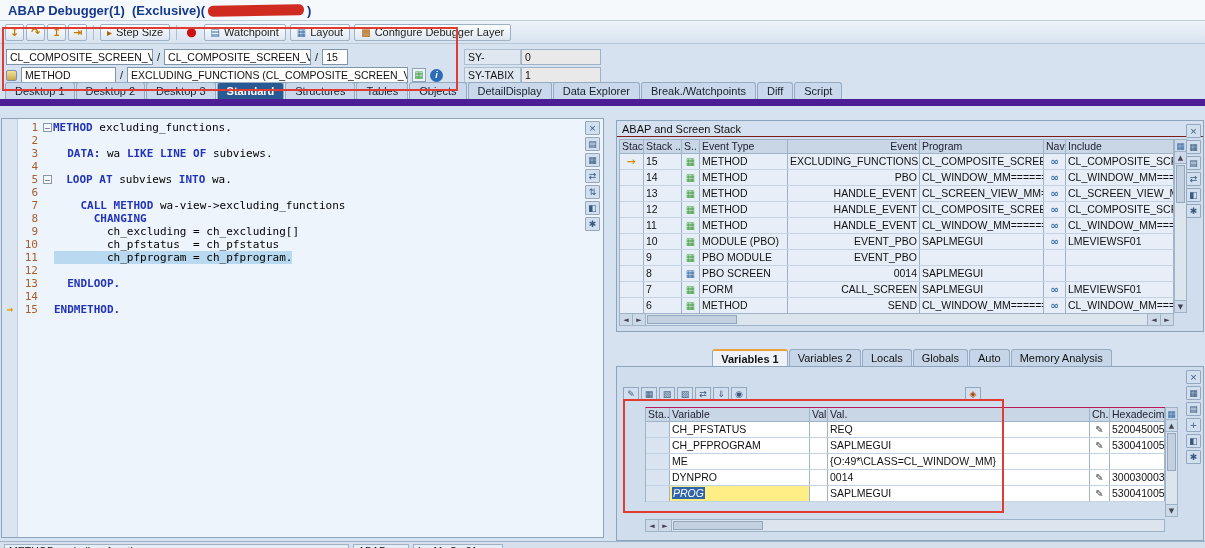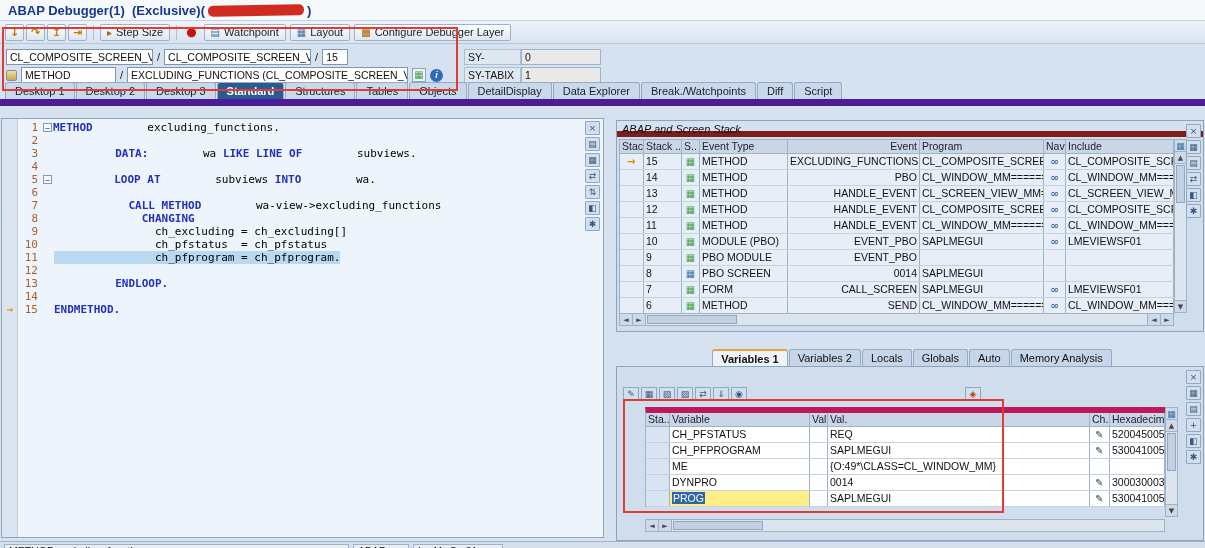--- a/index.html
+++ b/index.html
@@ -45,28 +45,28 @@
   .margin-bg{position:absolute;left:0;top:0;bottom:0;width:16px;background:#dbe5f2;border-right:1px solid #c2cfdd;}
   .ed-lines{position:absolute;left:0;top:2px;right:20px;}
   .ed-line{display:flex;height:13px;font-family:"DejaVu Sans Mono",monospace;font-size:11px;line-height:13px;}
   .ed-margin{width:16px;flex:0 0 16px;text-align:center;color:#e09a00;font-weight:bold;font-size:11px;}
   .ed-num{width:24px;flex:0 0 24px;text-align:right;color:#a85f2a;padding-right:4px;}
   .ed-fold{width:12px;flex:0 0 12px;font-size:9px;line-height:9px;color:#556;}
   .ed-fold.has{border:1px solid #8899aa;background:#f7fafd;width:9px;height:9px;margin:2px 1px 0 1px;text-align:center;flex:0 0 9px;}
   .ed-fold:not(.has){border:none;}
   .ed-text{white-space:pre;}
   .ed-text .kw{color:#2233bb;font-weight:bold;}
-  .ed-text .tx{color:#000;margin-left:48px;}
+  .ed-text .tx{color:#000;}
   .ed-text.hl{background:#b9d9f0;}
   .ed-strip{position:absolute;right:2px;top:2px;width:16px;display:flex;flex-direction:column;gap:2px;}
   .sbtn{width:15px;height:14px;background:#d2dfee;border:1px solid #93a8bf;color:#39597e;font-size:9px;display:flex;align-items:center;justify-content:center;border-radius:1px;font-family:"DejaVu Sans",sans-serif;cursor:default;}
 
   
   .panelbox{position:absolute;background:#cfdded;border:1px solid #8ca4bc;}
-  .panel-title{height:16px;background:#d5e1f0;border-bottom:6px solid #7f1d1d;font-size:11px;padding:2px 5px 0;font-style:italic;}
+  .panel-title{height:16px;background:#d5e1f0;border-bottom:1px solid #7f1d1d;font-size:11px;padding:2px 5px 0;}
   .pstrip{position:absolute;display:flex;flex-direction:column;gap:2px;right:2px;top:3px;}
 
   
   .gridhead{display:flex;height:14px;}
   .gc{overflow:hidden;white-space:nowrap;padding:0 2px;font-size:10.5px;border-right:1px solid #9fb3c8;}
   .gh{background:#c8d6e6;border-bottom:1px solid #9fb3c8;line-height:13px;color:#223;}
   .grow{display:flex;height:16px;background:#e7eef7;border-bottom:1px solid #c3d2e4;}
   .grow .gc{line-height:15px;}
   .iconcell{text-align:center;font-family:"DejaVu Sans",sans-serif;}
 
@@ -96,27 +96,27 @@
 
   
   .vars{position:absolute;left:616px;top:348px;width:588px;height:193px;}
   .vtabs{height:18px;display:flex;align-items:flex-end;gap:1px;padding-left:4px;justify-content:center;}
   .vtab{height:17px;padding:2px 8px 0;background:#c6d5e7;border:1px solid #96abc2;border-bottom:none;border-radius:3px 3px 0 0;font-size:11px;cursor:default;white-space:nowrap;}
   .vtab.active{background:#eef3fa;font-weight:bold;border-top:2px solid #e8a33d;}
   .vbody{position:absolute;left:0;top:18px;right:0;bottom:0;background:#cfdded;border:1px solid #8ca4bc;}
   .vtoolbar{position:absolute;left:6px;top:20px;display:flex;gap:2px;}
   .vtbtn{width:16px;height:14px;background:#d2dfee;border:1px solid #93a8bf;color:#39597e;font-size:9px;display:flex;align-items:center;justify-content:center;font-family:"DejaVu Sans",sans-serif;cursor:default;}
   .hexbtn{position:absolute;left:348px;top:20px;color:#b34700;}
-  .v-area{position:absolute;left:28px;top:40px;width:520px;border-left:1px solid #9fb3c8;border-top:6px solid #be185d;background:#f0abfc;}
+  .v-area{position:absolute;left:28px;top:40px;width:520px;border-left:1px solid #9fb3c8;border-top:1px solid #be185d;background:#f0abfc;}
   .v0{width:24px;flex:0 0 24px;} .v1{width:140px;flex:0 0 140px;} .v2{width:18px;flex:0 0 18px;}
   .v3{width:262px;flex:0 0 262px;} .v4{width:20px;flex:0 0 20px;text-align:center;} .v5{flex:1;}
   .vrow{display:flex;height:16px;background:#fff;border-bottom:1px solid #c3d2e4;}
   .vrow .gc{line-height:15px;}
   .sta{background:#d9e4f0;}
-  .selcell{background:#ffee85;}
+  .selcell{background:#ffee85;font-style:italic;}
   .sel{background:#3163a8;color:#fff;padding:0 1px;}
   .pencil{color:#444;font-size:10px;font-family:"DejaVu Sans",sans-serif;}
   .v-vs{left:548px;top:40px;height:110px;}
   .v-hs{left:28px;top:152px;width:520px;}
 
   
   .anno{position:absolute;border:2px solid #e03c31;pointer-events:none;z-index:60;}
   .anno-top{left:2px;top:27px;width:456px;height:64px;}
   .anno-vars{left:623px;top:399px;width:381px;height:114px;}
 

